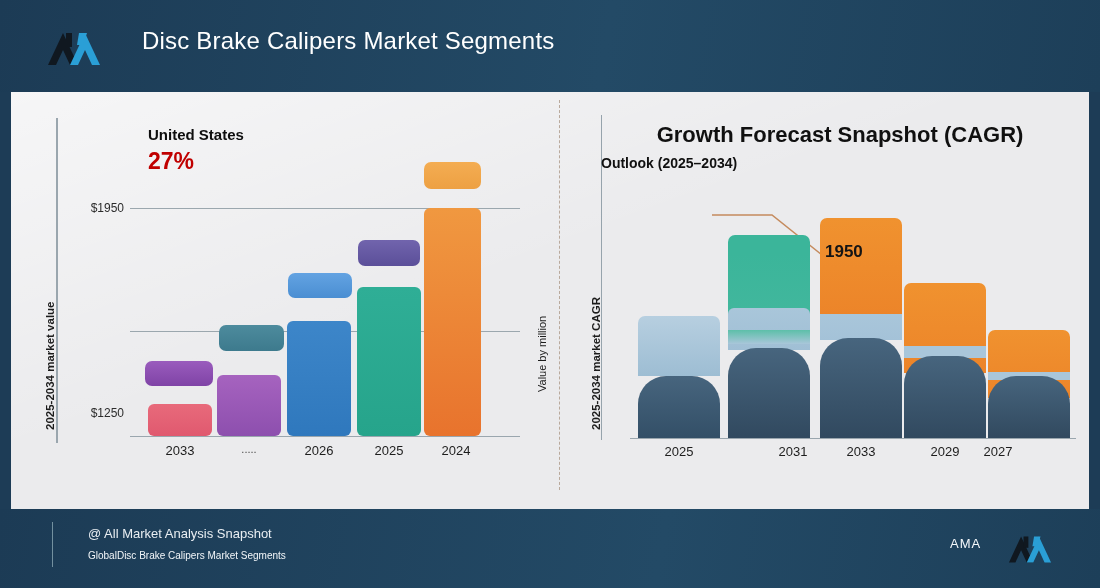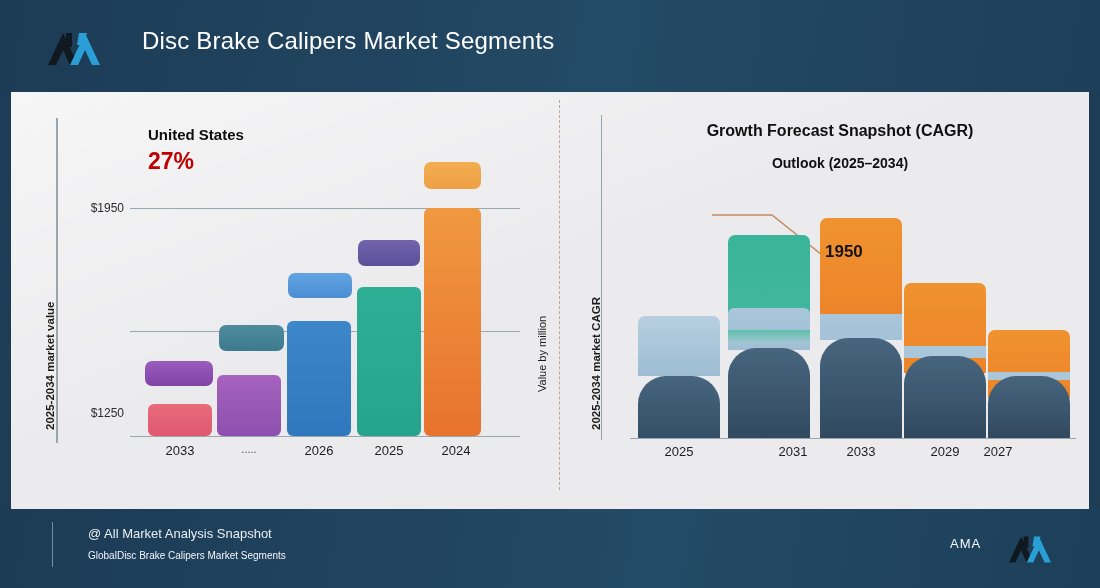--- a/index.html
+++ b/index.html
@@ -125,30 +125,29 @@
   }
   .bar.cap { border-radius: 7px; }
 
   
   .rtitle {
     position: absolute;
     top: 122px;
     width: 478px;
     left: 601px;
     text-align: center;
-    font-size: 16px;
+    font-size: 22px;
     font-weight: bold;
     color: #101010;
   }
   .rsub {
     position: absolute;
     top: 155px;
     width: 478px;
     left: 601px;
-    text-align: center;
     font-size: 14px;
     font-weight: bold;
     color: #101010;
   }
   .raxis {
     position: absolute;
     left: 601px;
     top: 115px;
     width: 1px;
     height: 325px;

